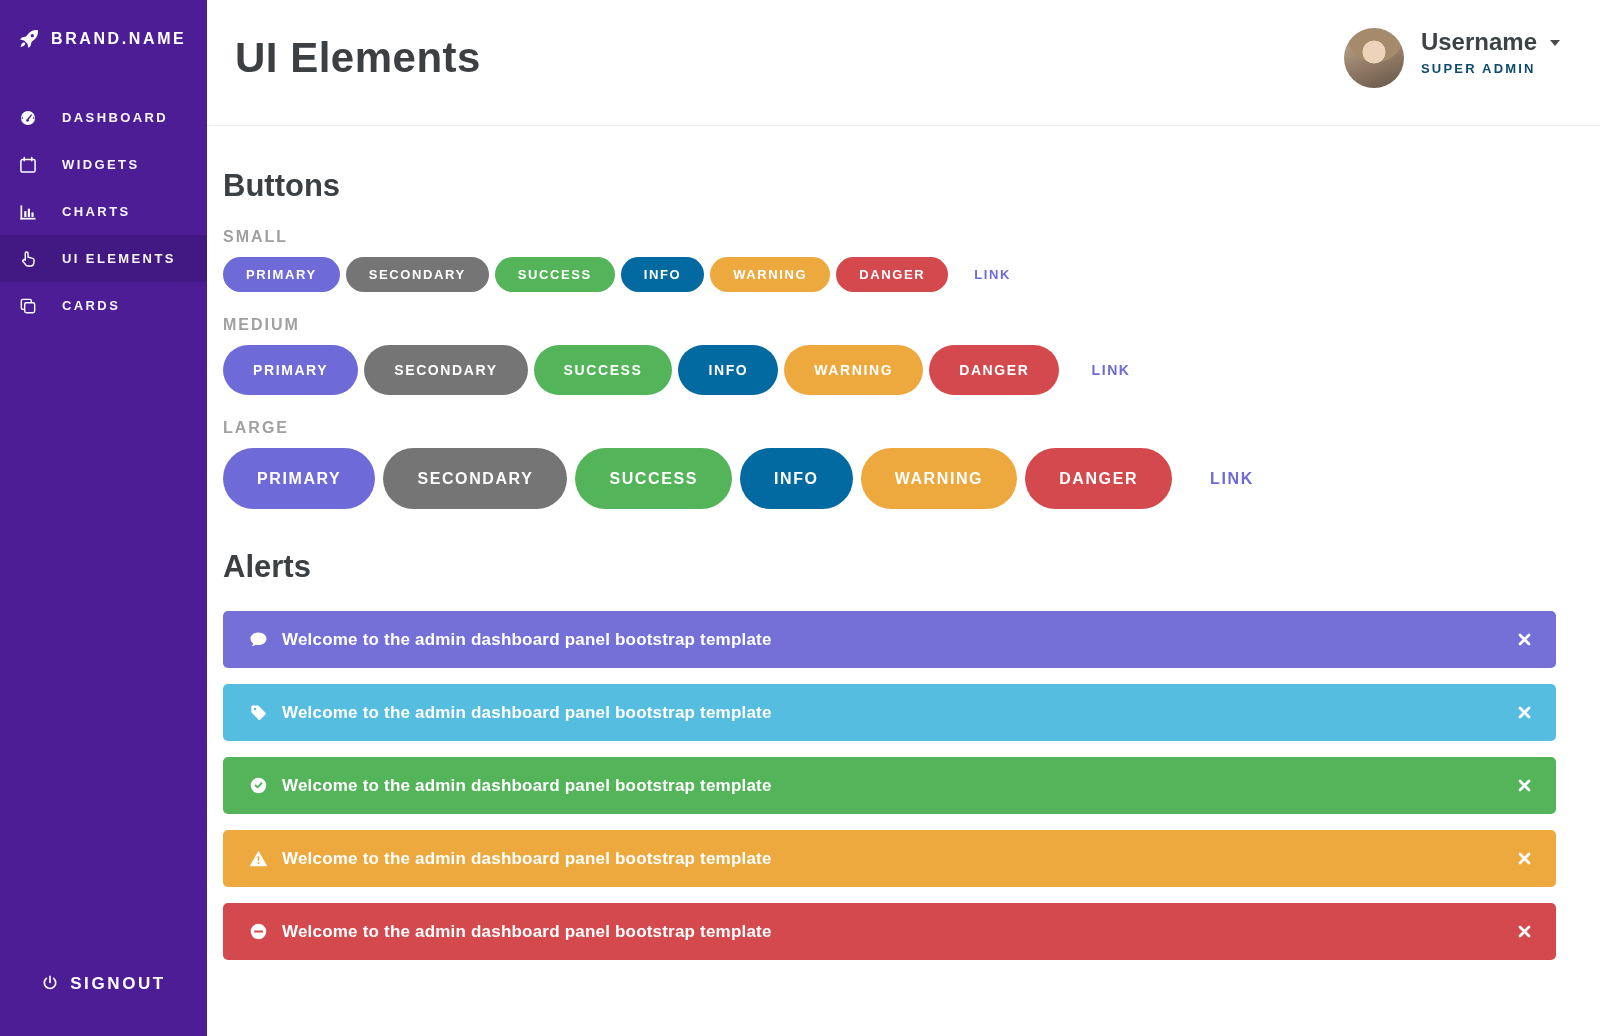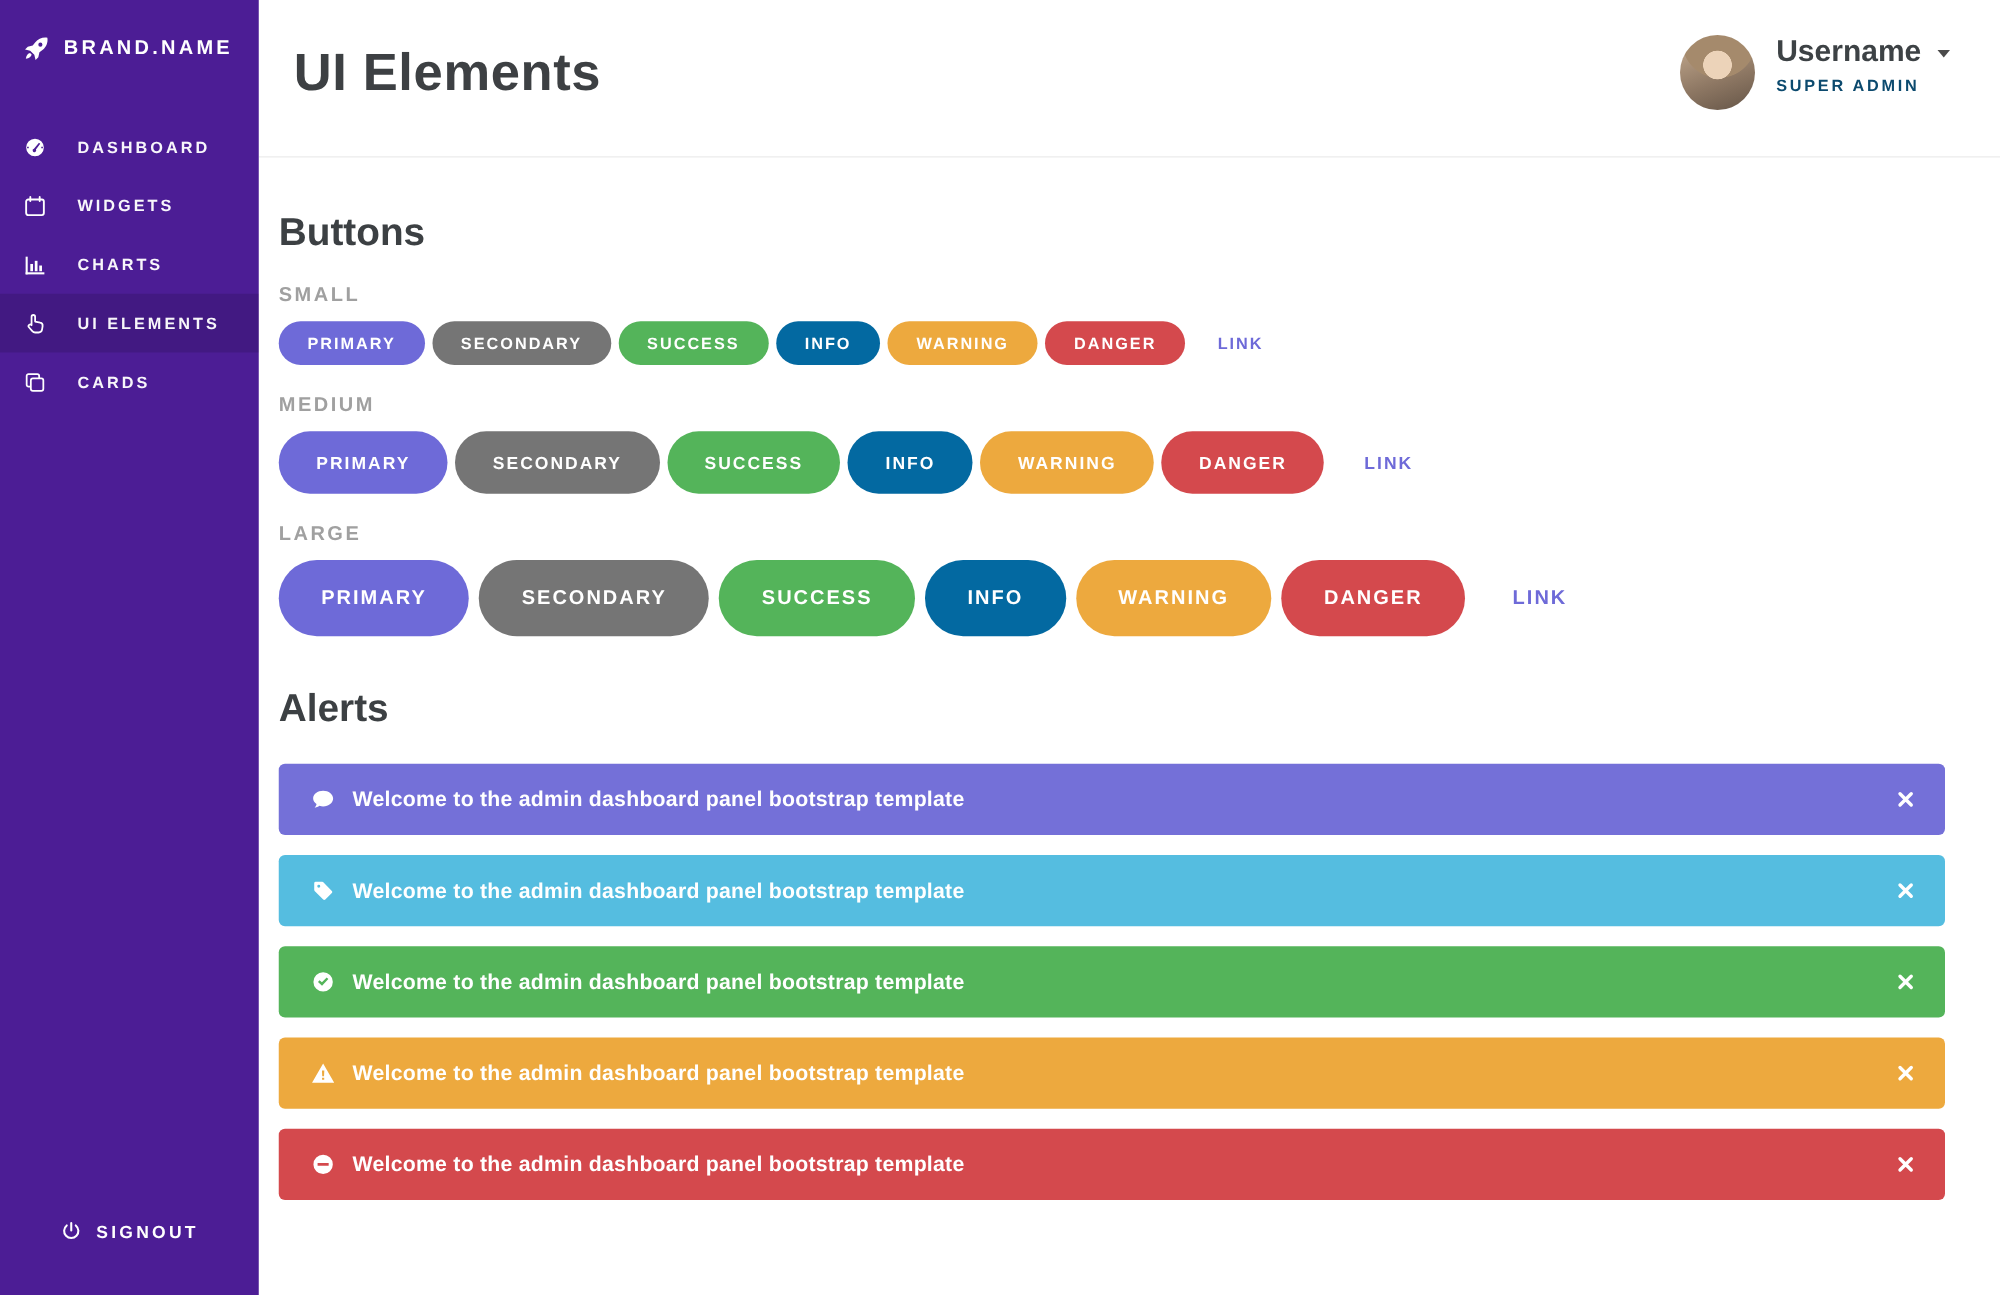--- a/index.html
+++ b/index.html
@@ -27,22 +27,22 @@
     display:flex; align-items:center; gap:24px;
     height:47px; padding:0 18px;
     font-size:13px; font-weight:700; letter-spacing:2.4px;
     color:rgba(255,255,255,0.96); cursor:pointer;
   }
   .nav-item.active { background:rgba(0,0,0,0.12); }
   .icon { display:inline-flex; align-items:center; justify-content:center; }
   .icon svg { display:block; }
   .signout {
     position:absolute; bottom:42px; left:0; width:100%;
-    display:flex; align-items:center; justify-content:center; gap:11px;
-    font-size:14px; font-weight:700; letter-spacing:2.6px; cursor:pointer;
+    display:flex; align-items:flex-start; justify-content:center; gap:11px;
+    font-size:17px; font-weight:700; letter-spacing:2.6px; cursor:pointer;
   }
 
   
   .main { flex:1; display:flex; flex-direction:column; }
   .topbar {
     height:126px; flex-shrink:0;
     display:flex; align-items:center; justify-content:space-between;
     padding:0 40px 10px 28px; border-bottom:1px solid #ececec;
   }
   .page-title { font-size:42px; font-weight:800; letter-spacing:0.5px; color:#3d4043; }

